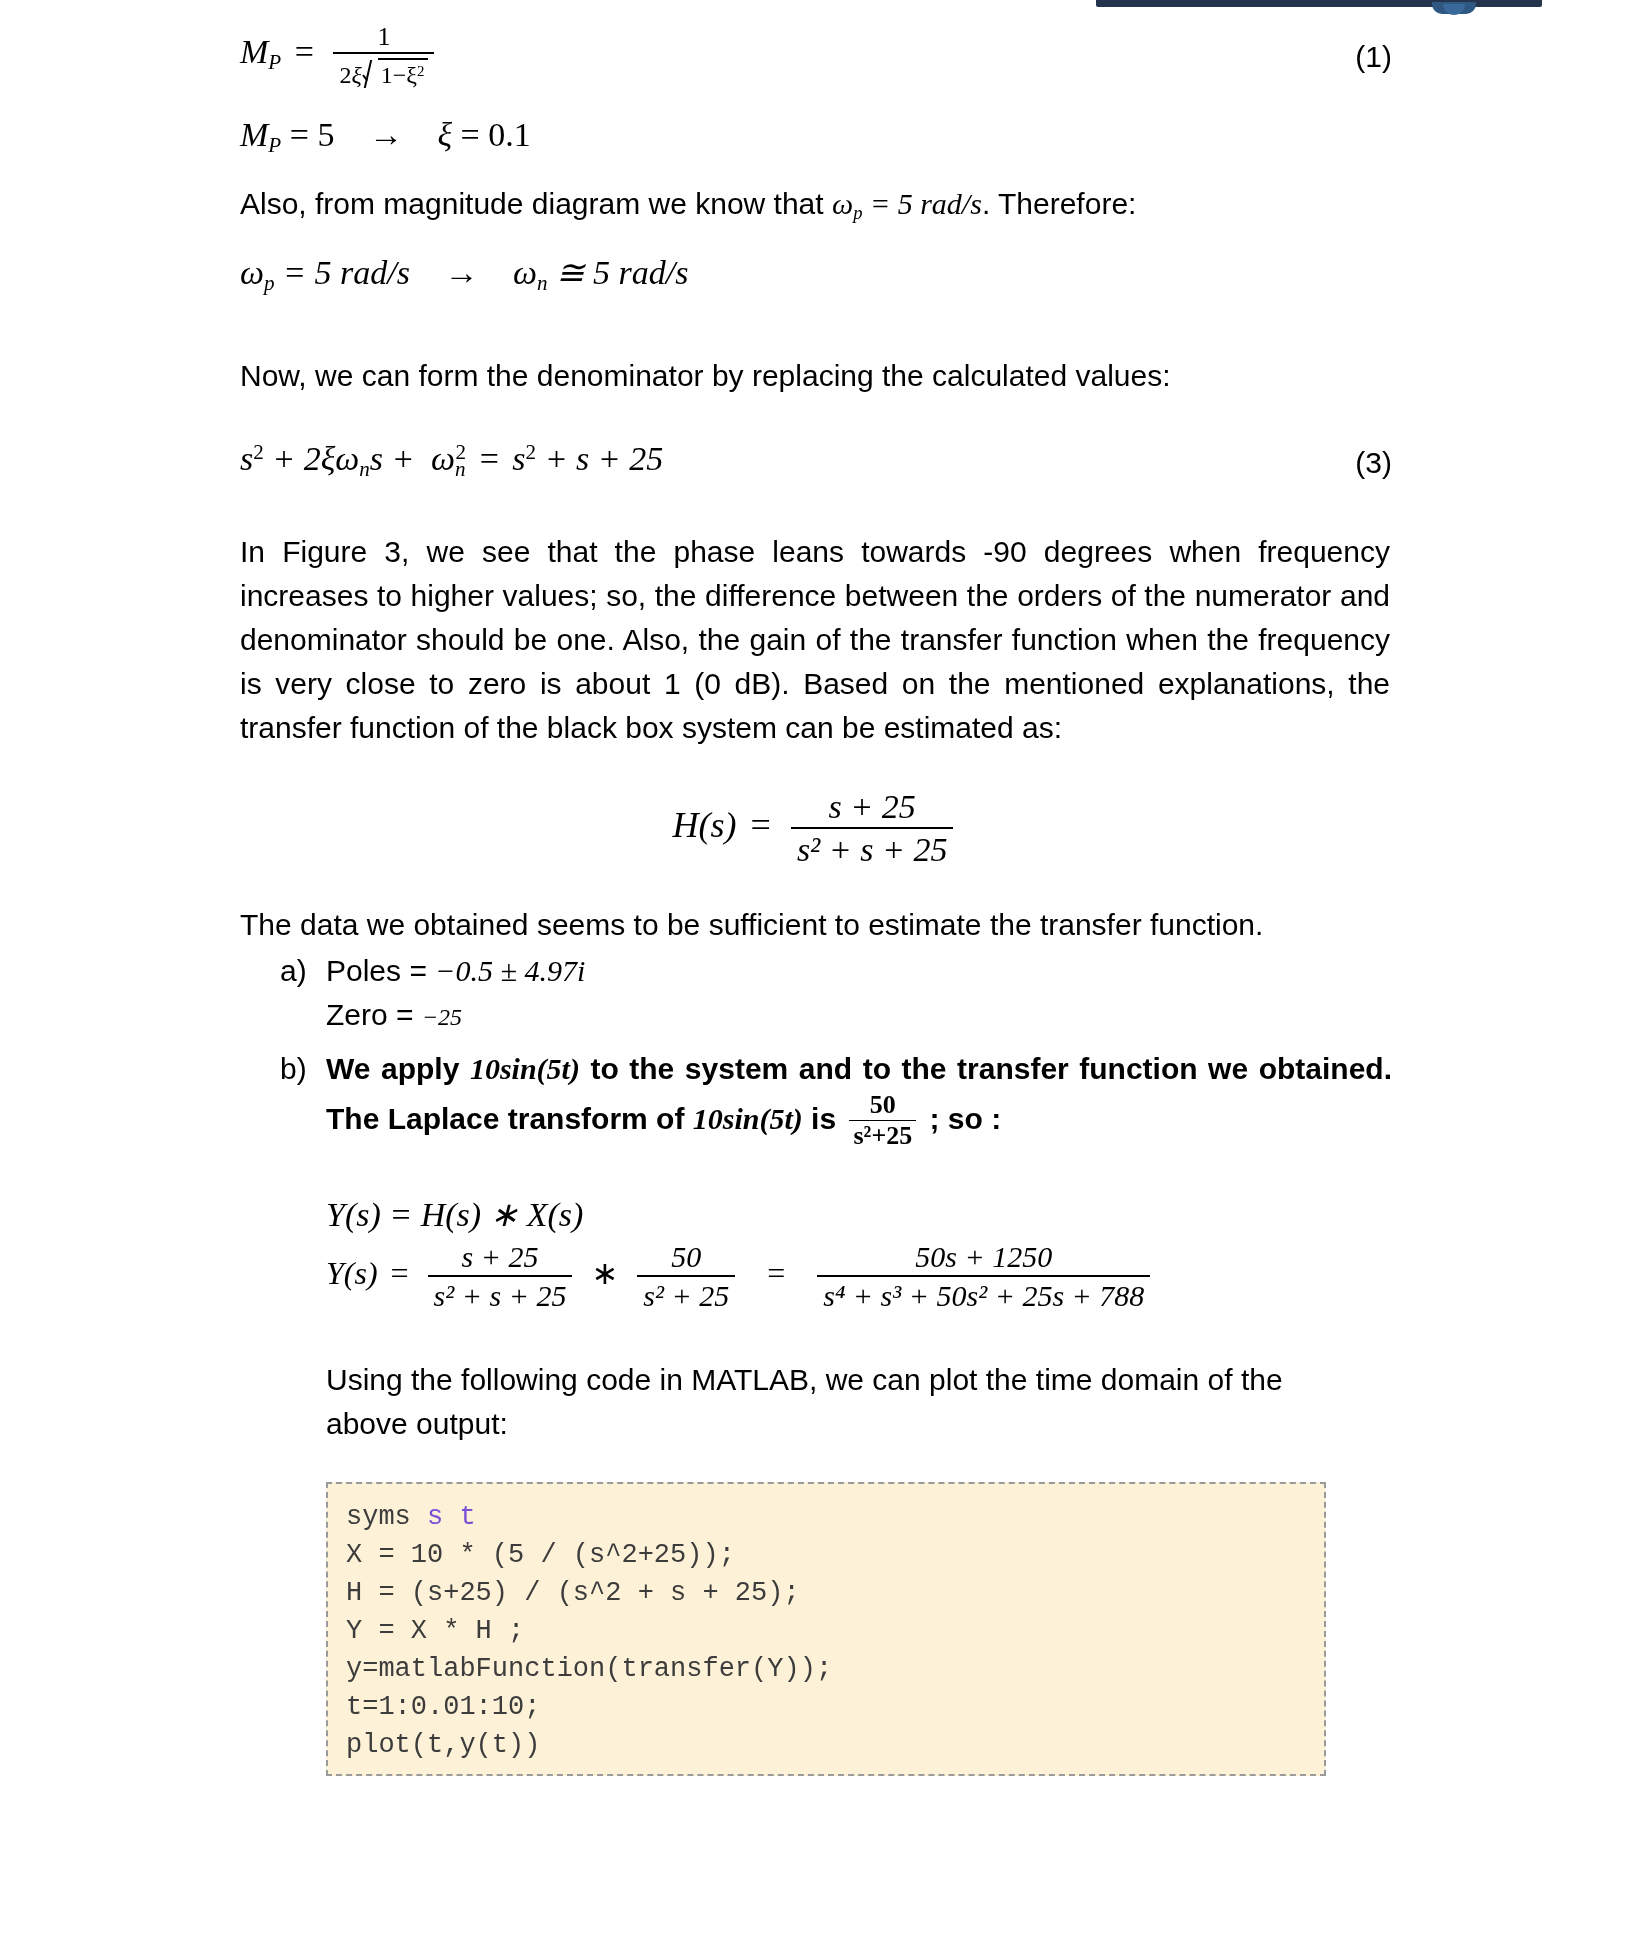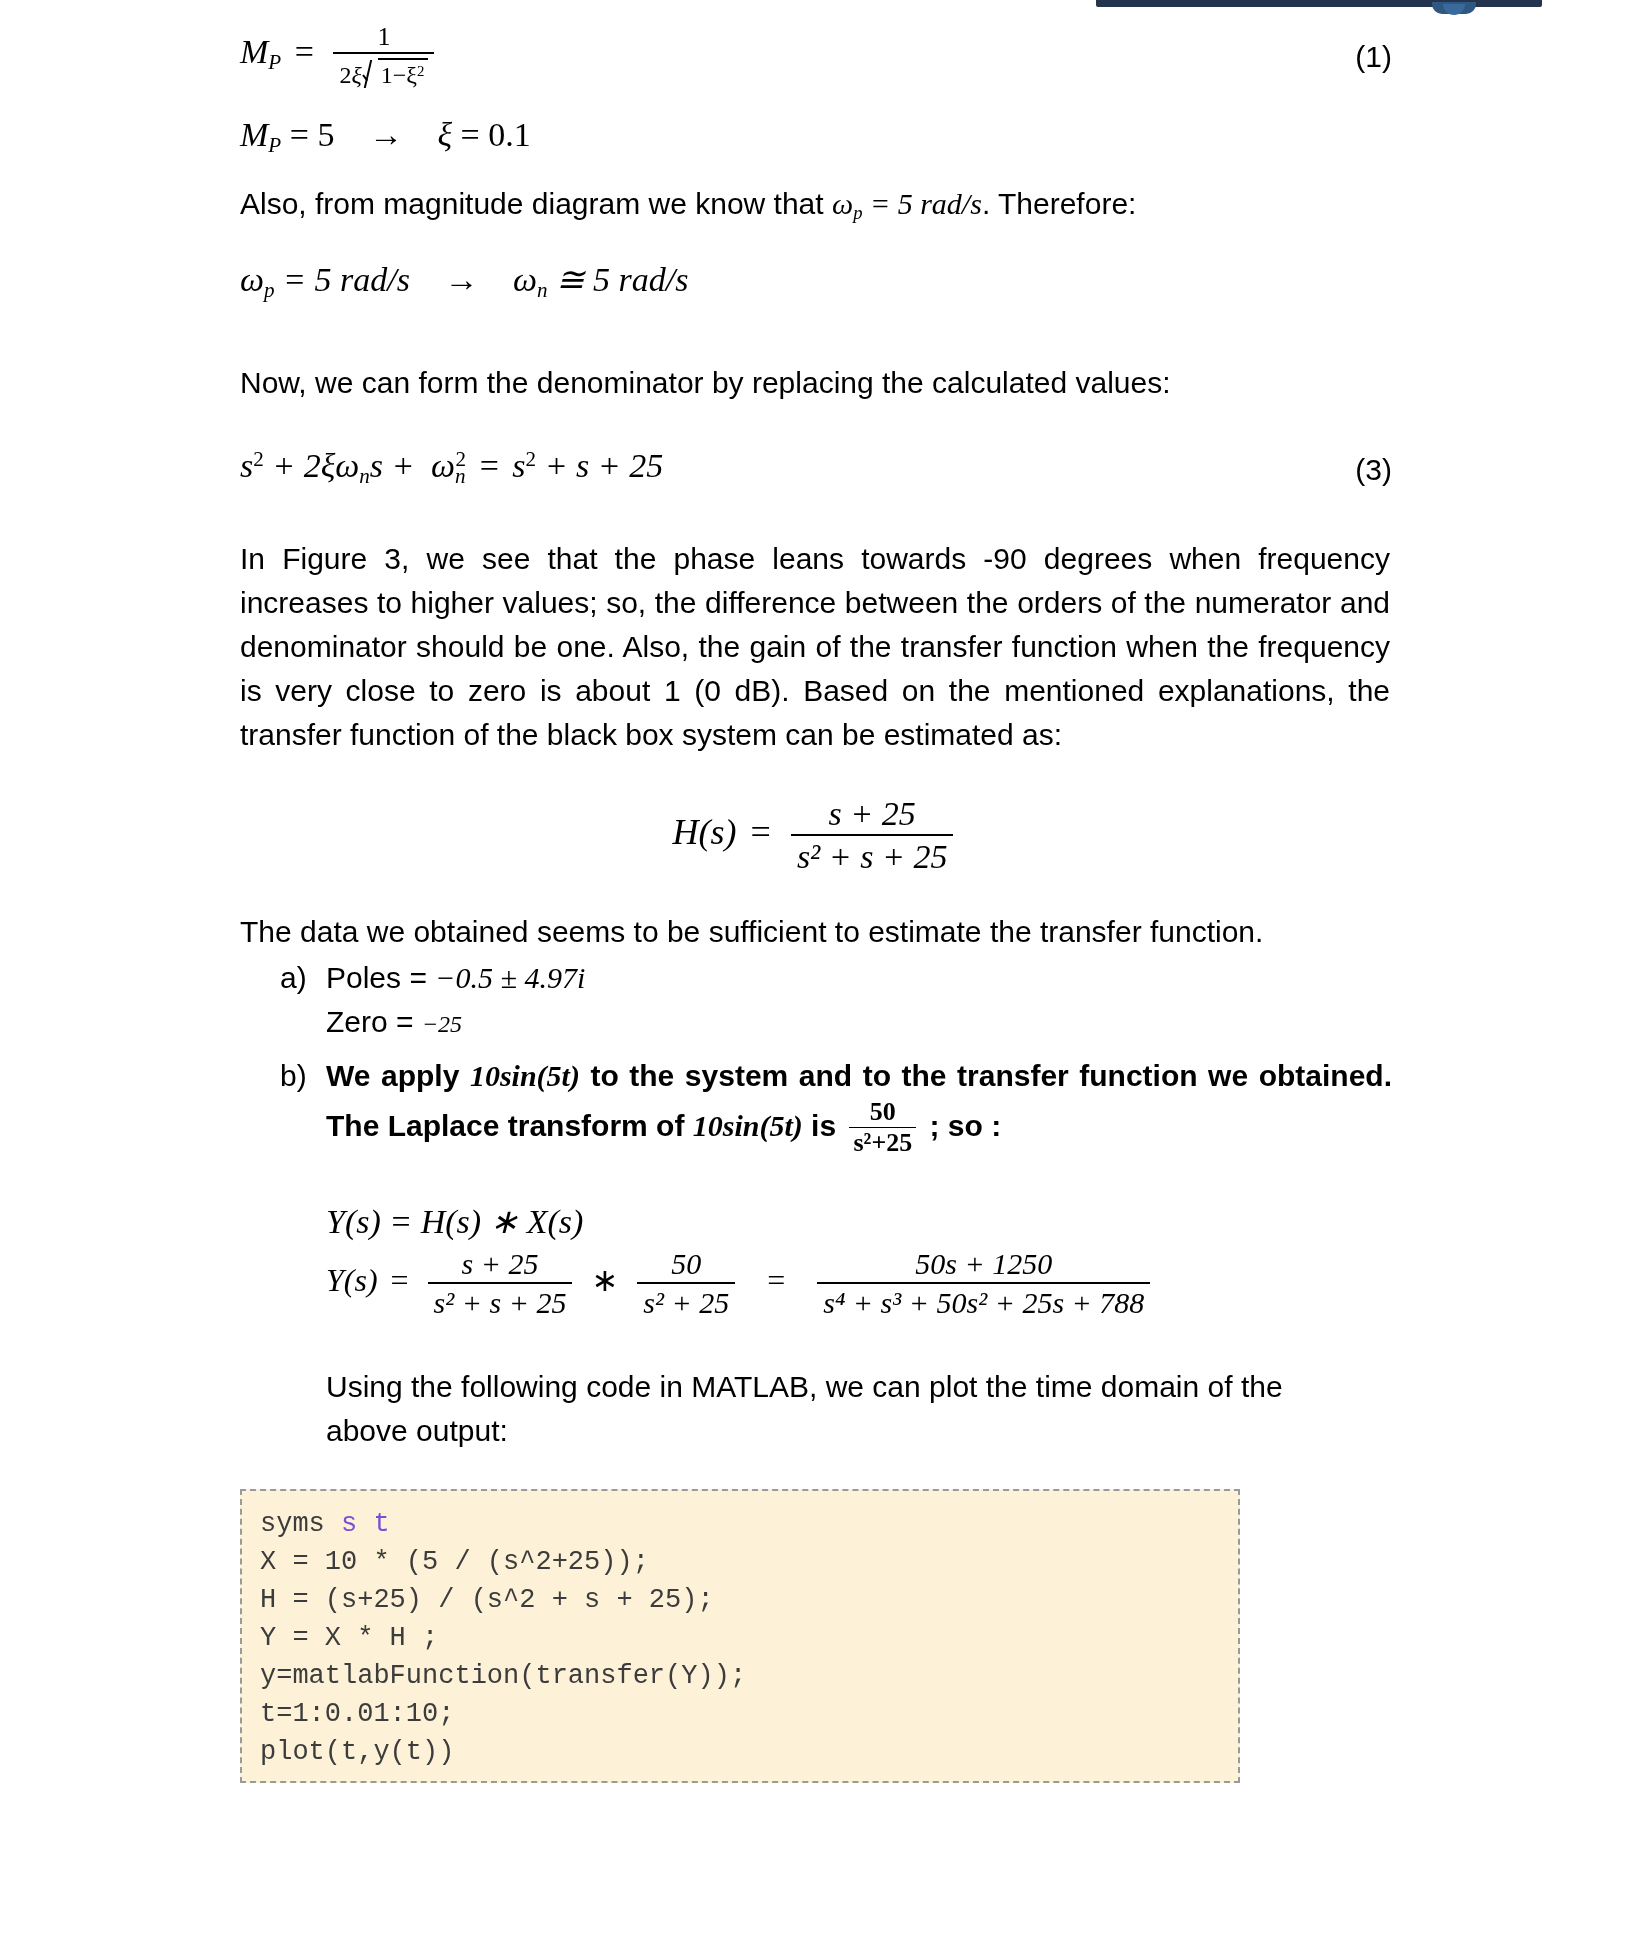--- a/index.html
+++ b/index.html
@@ -219,21 +219,21 @@
         <span class="mi">ξ</span>
         <span class="mn" style="font-style:normal">= 0.1</span>
       </span>
     </div>
 
     <div class="para left" style="margin-top:24px;">
       <span>Also, from magnitude diagram we know that </span><span class="math" style="font-size:30px;"><span class="mi">ω</span><sub class="s">p</sub> <span>= 5 rad/s</span></span><span>. Therefore:</span>
     </div>
 
 
-    <div style="margin-top:24px;">
+    <div style="margin-top:17px;">
       <span class="math">
         <span class="mi">ω</span><sub class="s">p</sub>
         <span>= 5 rad/s</span>
         <span class="op" style="padding:0 26px;">→</span>
         <span class="mi">ω</span><sub class="s">n</sub>
         <span>≅ 5 rad/s</span>
       </span>
     </div>
 
     <div class="para left" style="margin-top:58px;">Now, we can form the denominator by replacing the calculated values:</div>
@@ -310,21 +310,21 @@
         <span class="op" style="padding:0 18px;">=</span>
         <span class="frac" style="font-size:30px;">
           <span class="num">50s + 1250</span>
           <span class="den">s⁴ + s³ + 50s² + 25s + 788</span>
         </span>
       </span>
     </div>
 
     <div class="para left" style="margin-top:46px; margin-left:86px; width:1000px;">Using the following code in MATLAB, we can plot the time domain of the above output:</div>
 
-    <div class="codeblock" style="margin-top:36px; width:1000px;">
+    <div class="codeblock" style="margin-top:36px; margin-left:86px; width:1000px;">
       <div class="ln"><span>syms</span> <span class="kwv">s t</span></div>
       <div class="ln">X = 10 * (5 / (s^2+25));</div>
       <div class="ln">H = (s+25) / (s^2 + s + 25);</div>
       <div class="ln">Y = X * H ;</div>
       <div class="ln">y=matlabFunction(transfer(Y));</div>
       <div class="ln">t=1:0.01:10;</div>
       <div class="ln">plot(t,y(t))</div>
     </div>
 
   </div>

